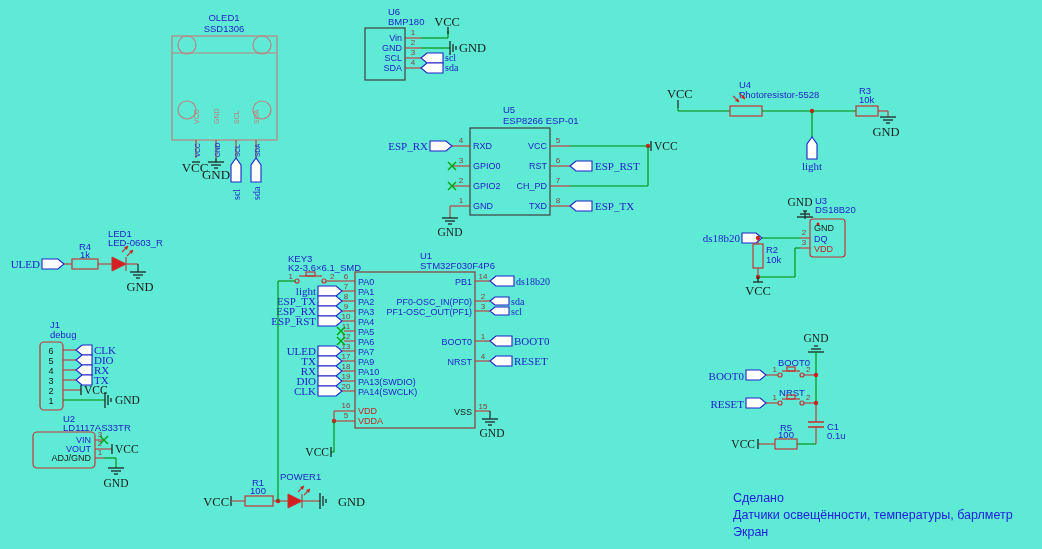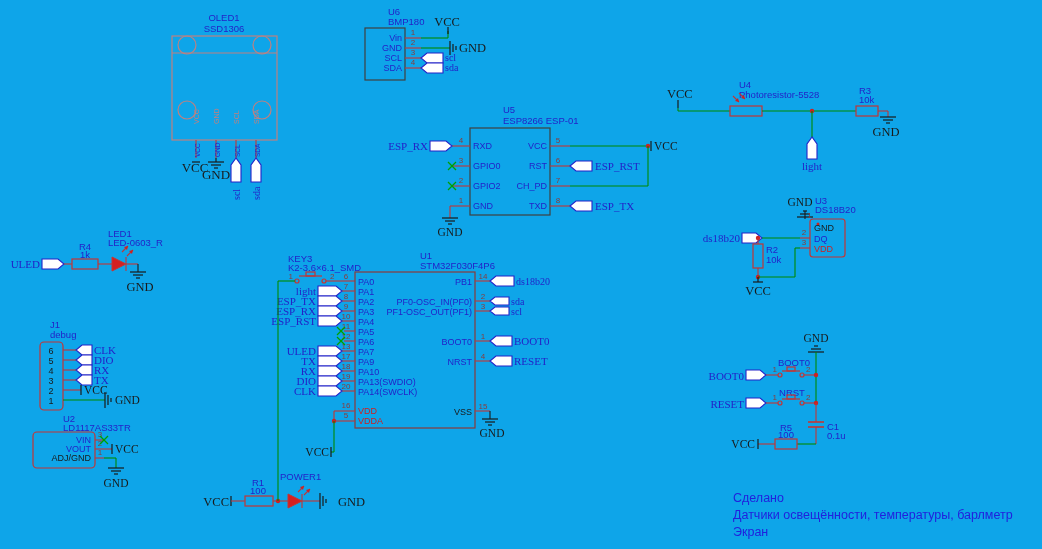--- a/index.html
+++ b/index.html
@@ -1,16 +1,16 @@
 <!DOCTYPE html>
 <html><head>
 <meta charset="utf-8">
 <style>
   html,body{margin:0;padding:0;background:#fff;}
-  #canvas{position:relative;width:1042px;height:549px;background:#0ea5e9;overflow:hidden;
+  #canvas{position:relative;width:1042px;height:549px;background:#5eead4;overflow:hidden;
           font-family:"Liberation Sans",sans-serif;}
   svg{display:block}
   
   .w{stroke:#008a00;stroke-width:1.1;fill:none}
   .r{stroke:#c43535;stroke-width:1.1;fill:none}
   .comp{stroke:#c43535;stroke-width:1.2;fill:none}
   .maroon{stroke:#8b3a3a;stroke-width:1.2;fill:none}
   .dark{stroke:#404040;stroke-width:1.2;fill:none}
   .rose{stroke:#bf8080;stroke-width:1.2;fill:none}
   .blk{stroke:#1a1a1a;stroke-width:1.2;fill:none}

